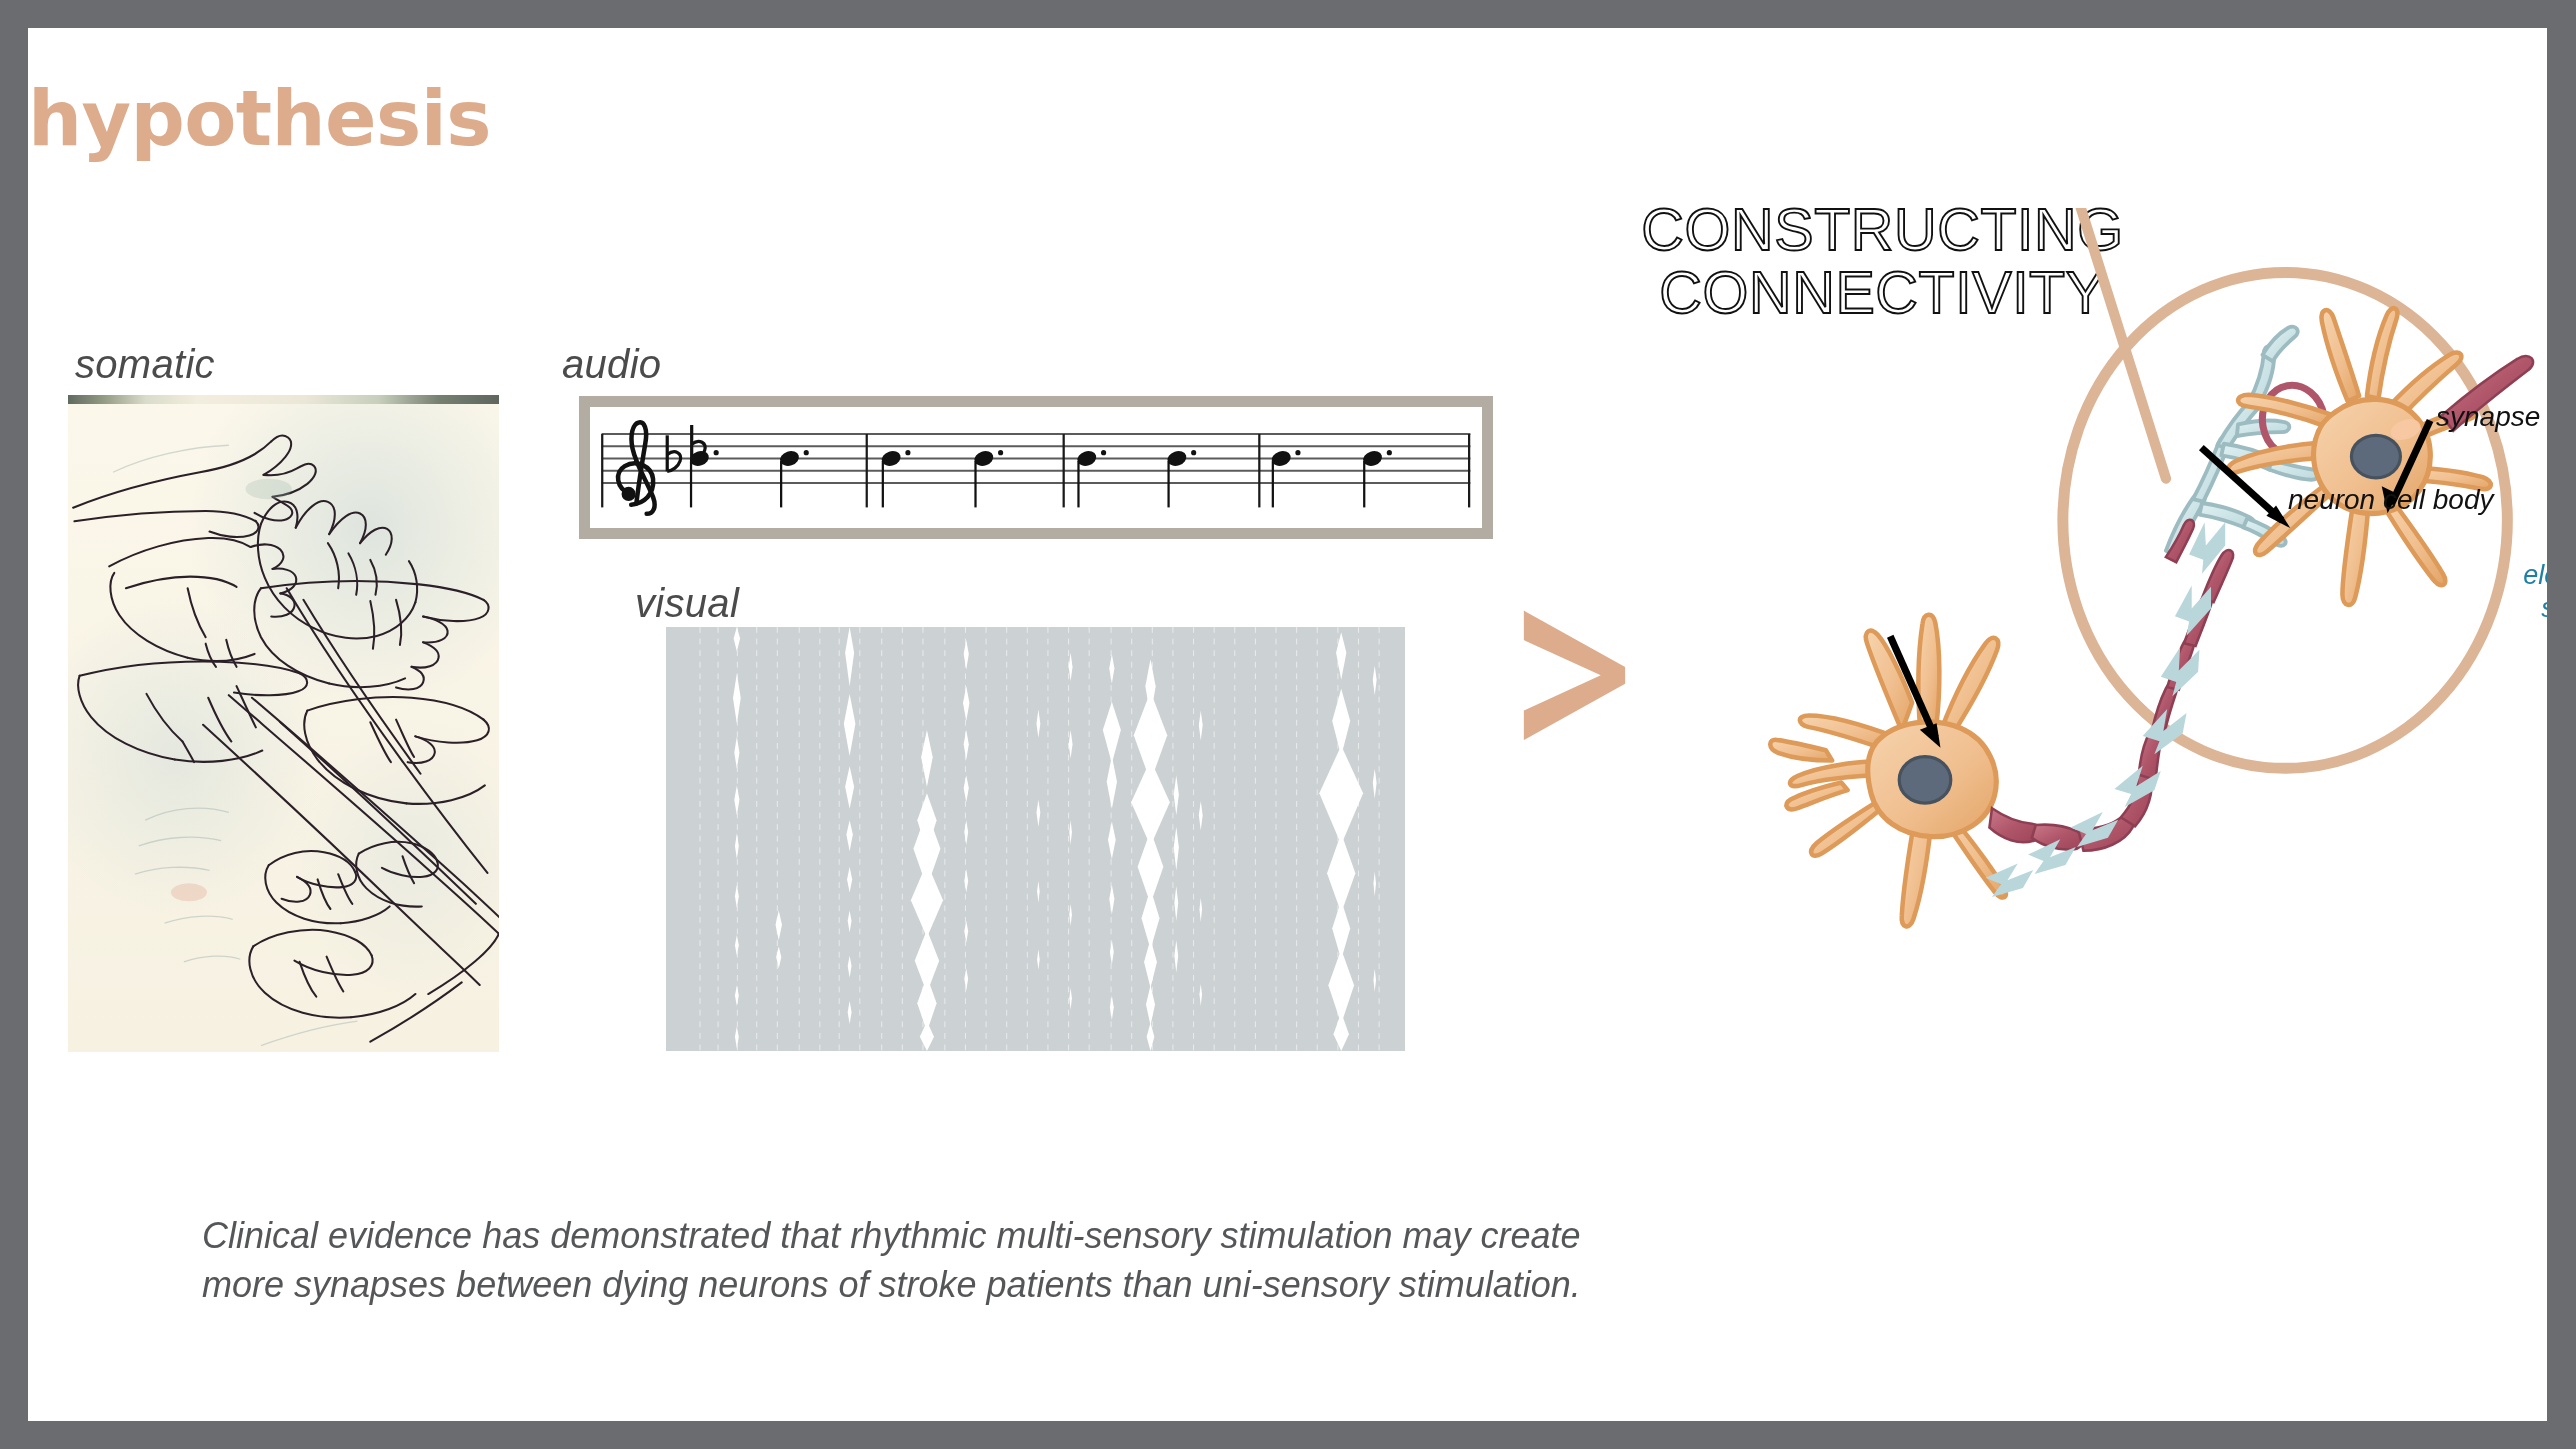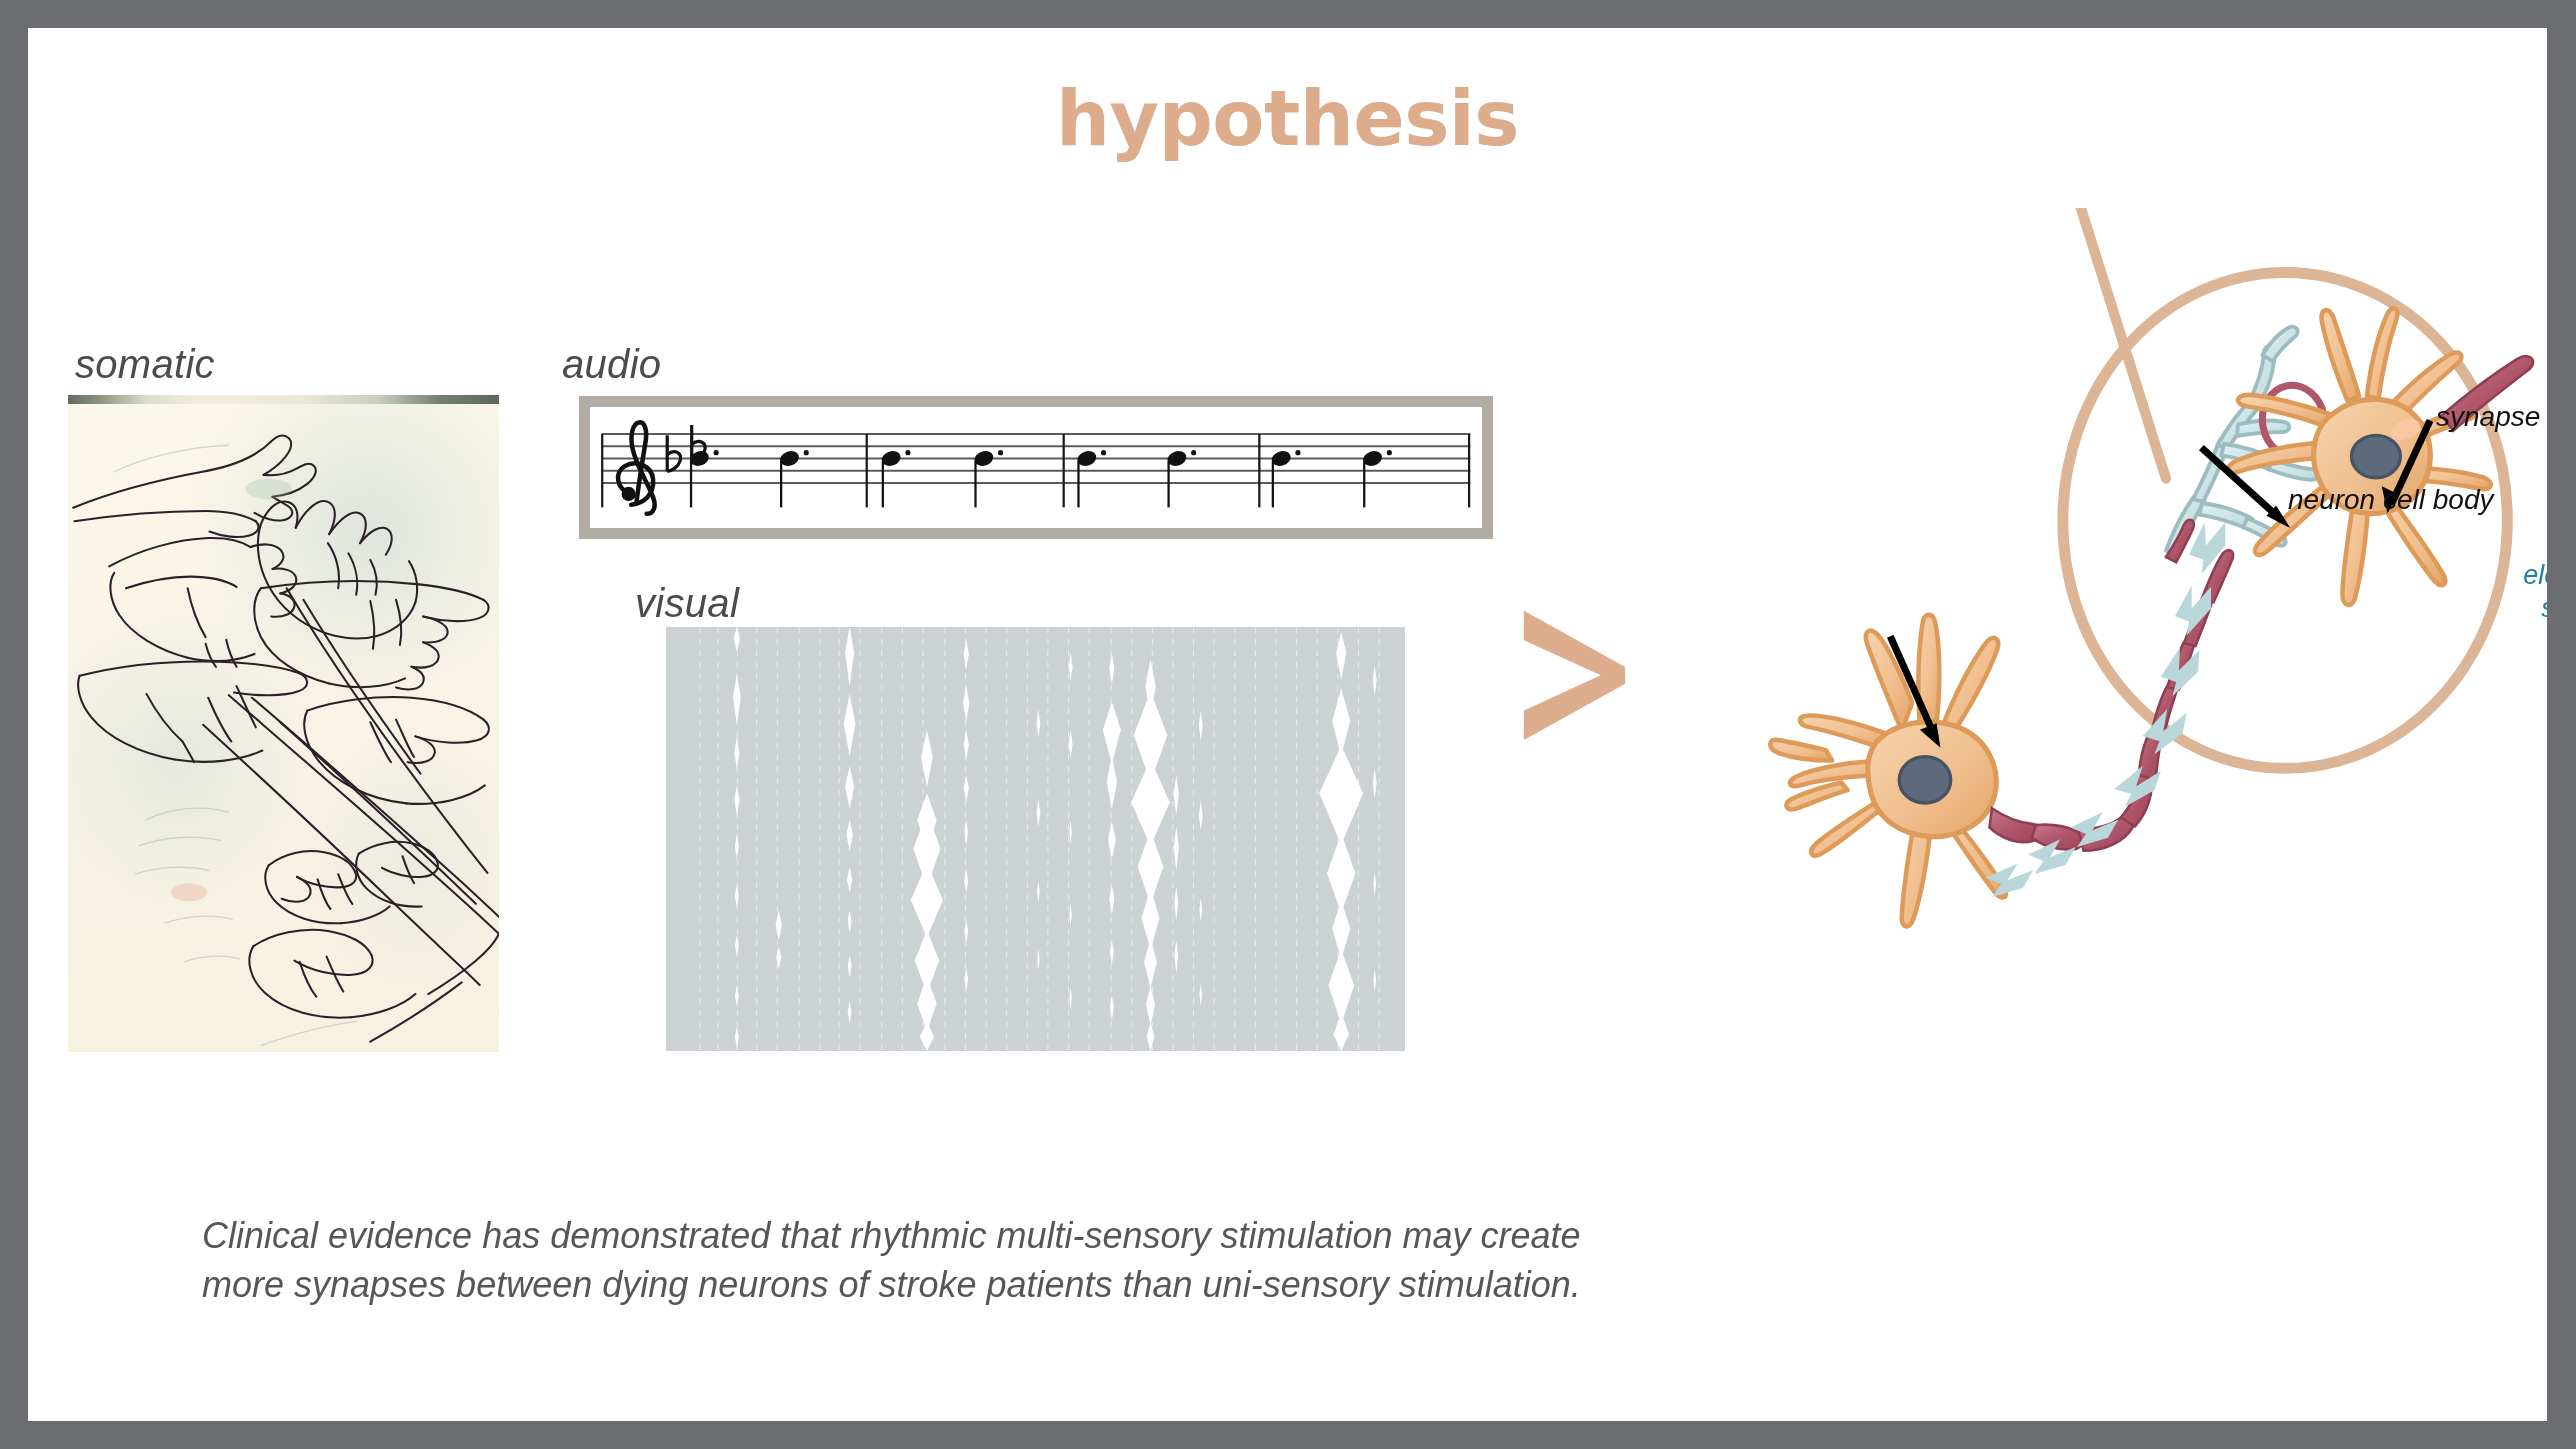--- a/index.html
+++ b/index.html
@@ -31,21 +31,20 @@
     background: #ffffff;
     overflow: hidden;
   }
 
   
   #slide-title {
     position: absolute;
     left: 0;
     top: 46px;
     width: 2519px;
-    text-align: center;
     font-size: 76px;
     font-weight: bold;
     letter-spacing: -0.6px;
     color: #dcac8c;
     font-family: "DejaVu Sans", sans-serif;
   }
 
   
   .panel-label {
     position: absolute;
@@ -529,20 +528,24 @@
         </g>
       </svg>
     </div>
 
     <div id="gt-symbol">
       <svg viewBox="0 0 170 210" preserveAspectRatio="none">
         <polygon points="6,4 6,50 126,105 6,160 6,206 164,118 164,92" fill="#dcac8c"></polygon>
       </svg>
     </div>
 
+    <div id="right-heading">
+      <span class="hl">CONSTRUCTING</span>
+      <span class="hl">CONNECTIVITY</span>
+    </div>
 
     <div id="neuron-diagram">
       <svg viewBox="0 0 1290 1340" preserveAspectRatio="none">
         <defs>
           <linearGradient id="somaG" x1="0" y1="0" x2="1" y2="1">
             <stop offset="0%" stop-color="#f6d3ad"></stop>
             <stop offset="55%" stop-color="#f0bf8f"></stop>
             <stop offset="100%" stop-color="#e3a568"></stop>
           </linearGradient>
           <linearGradient id="axonG" x1="0" y1="0" x2="1" y2="1">

